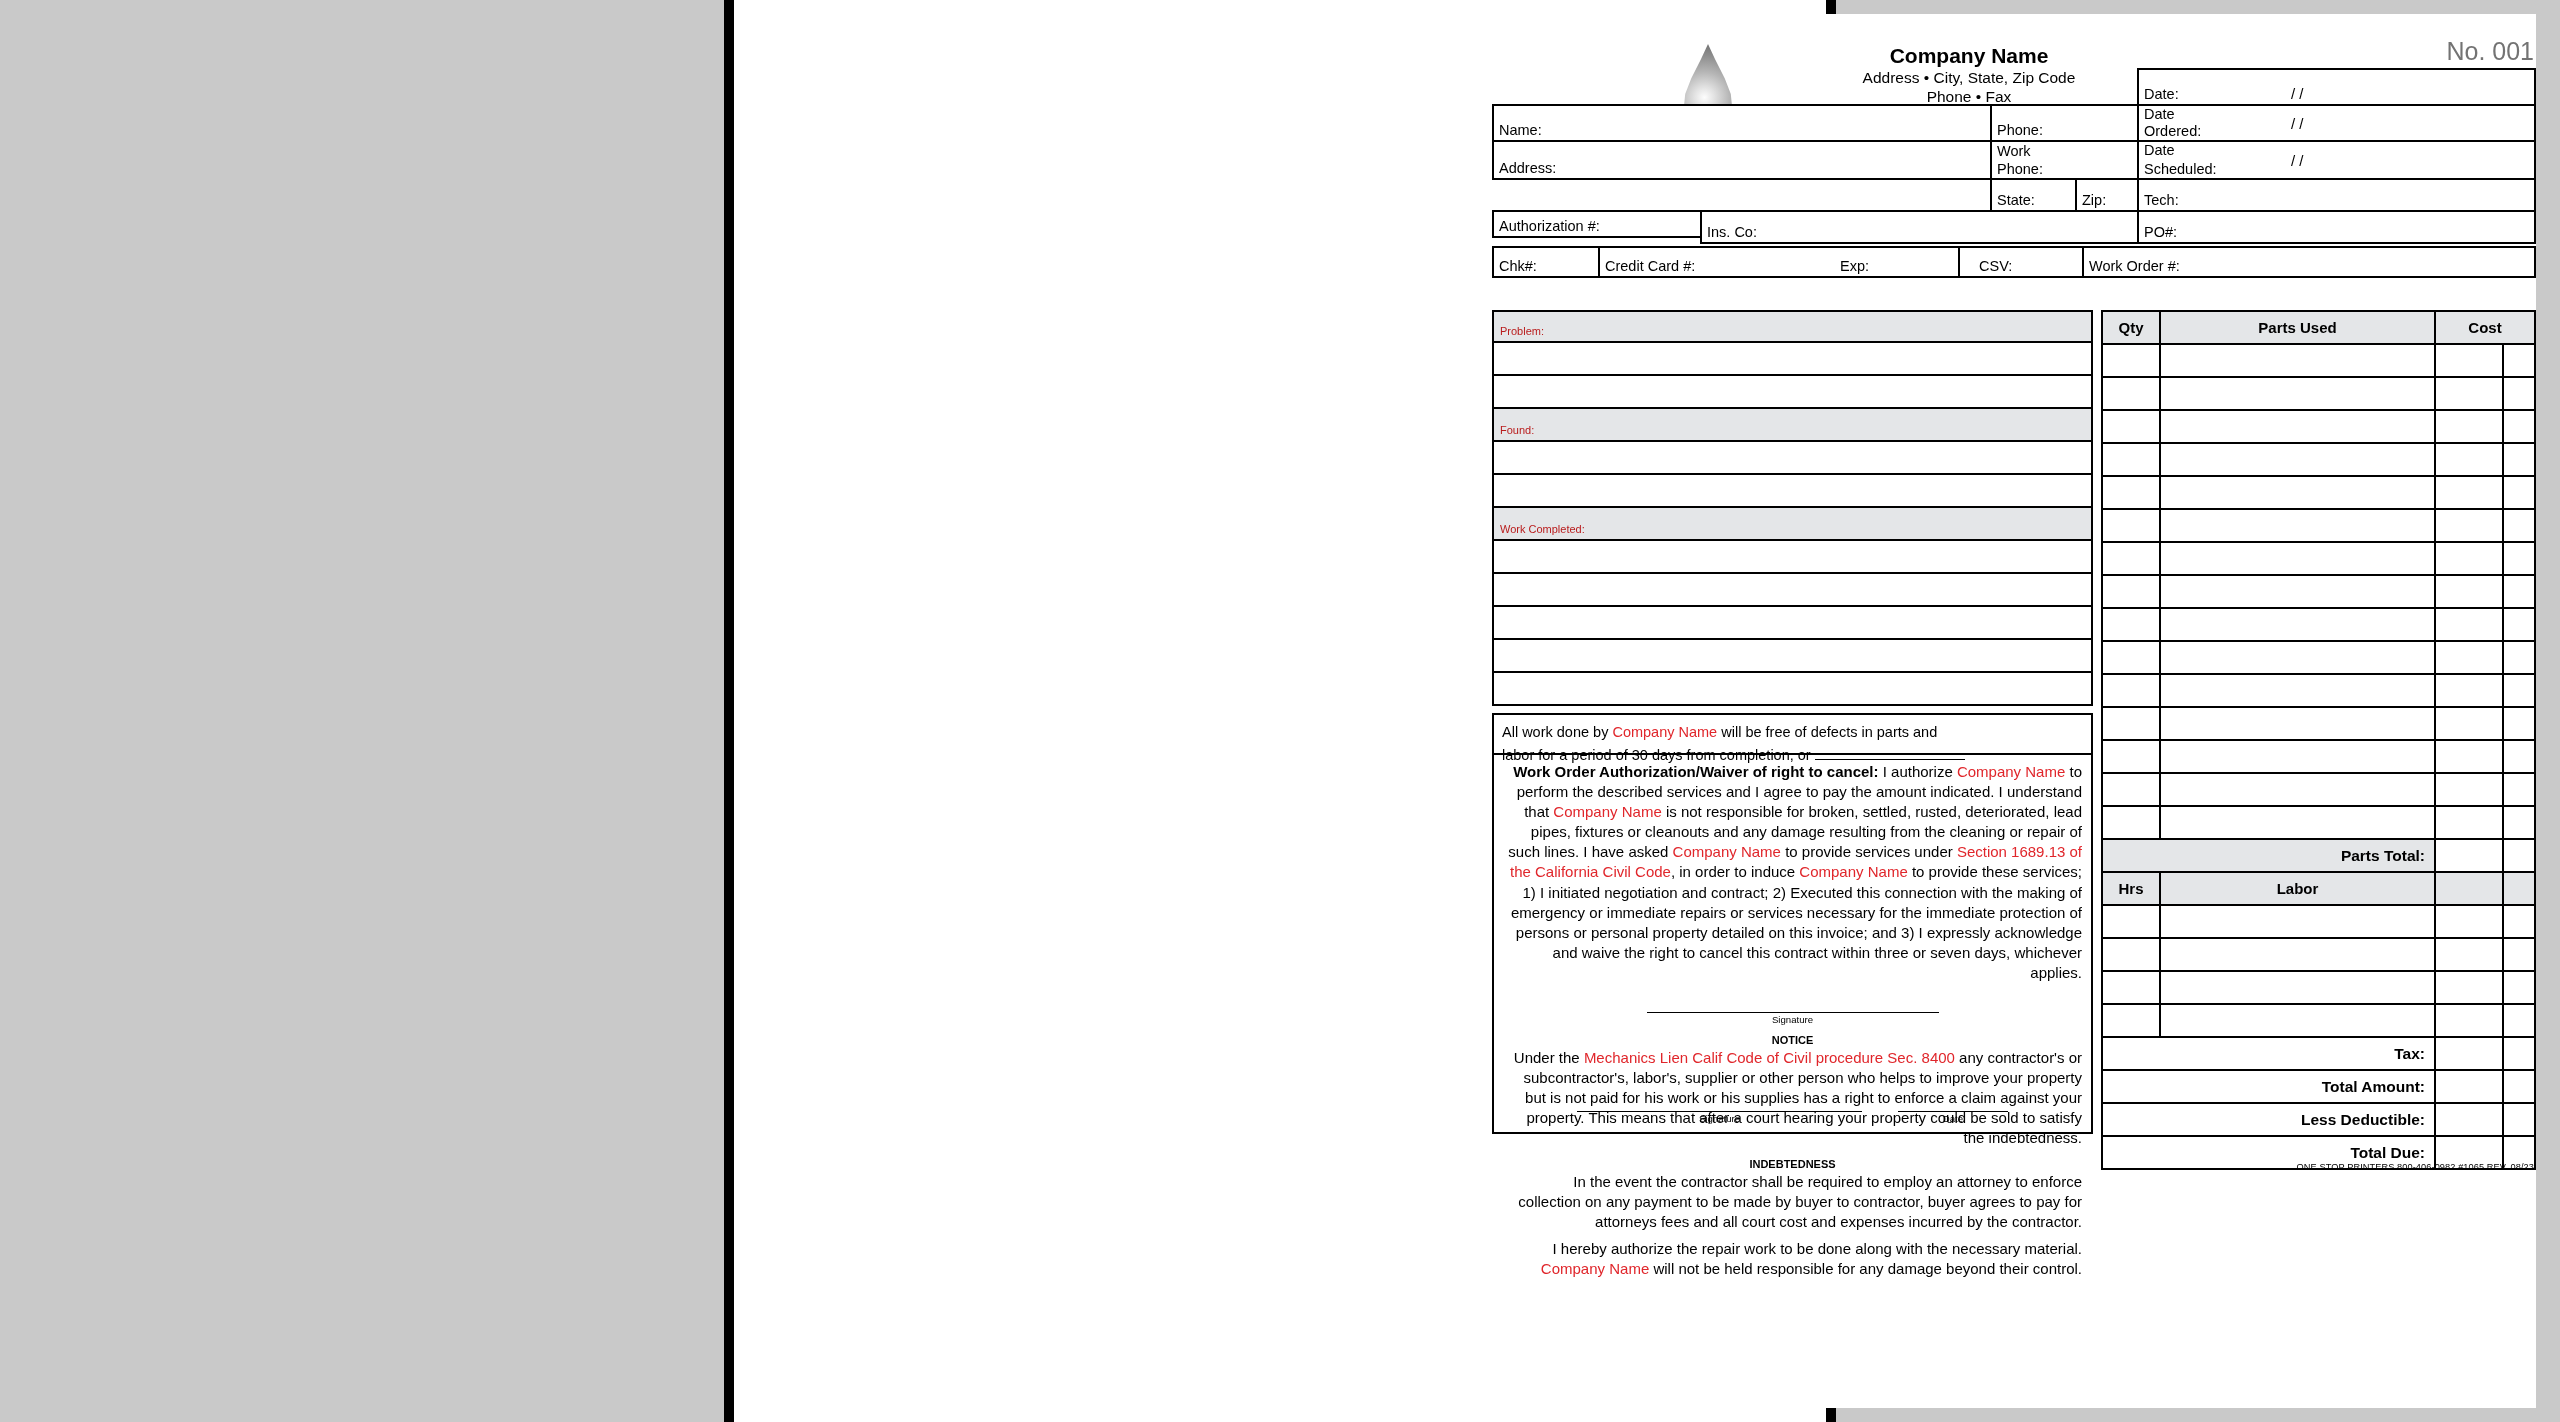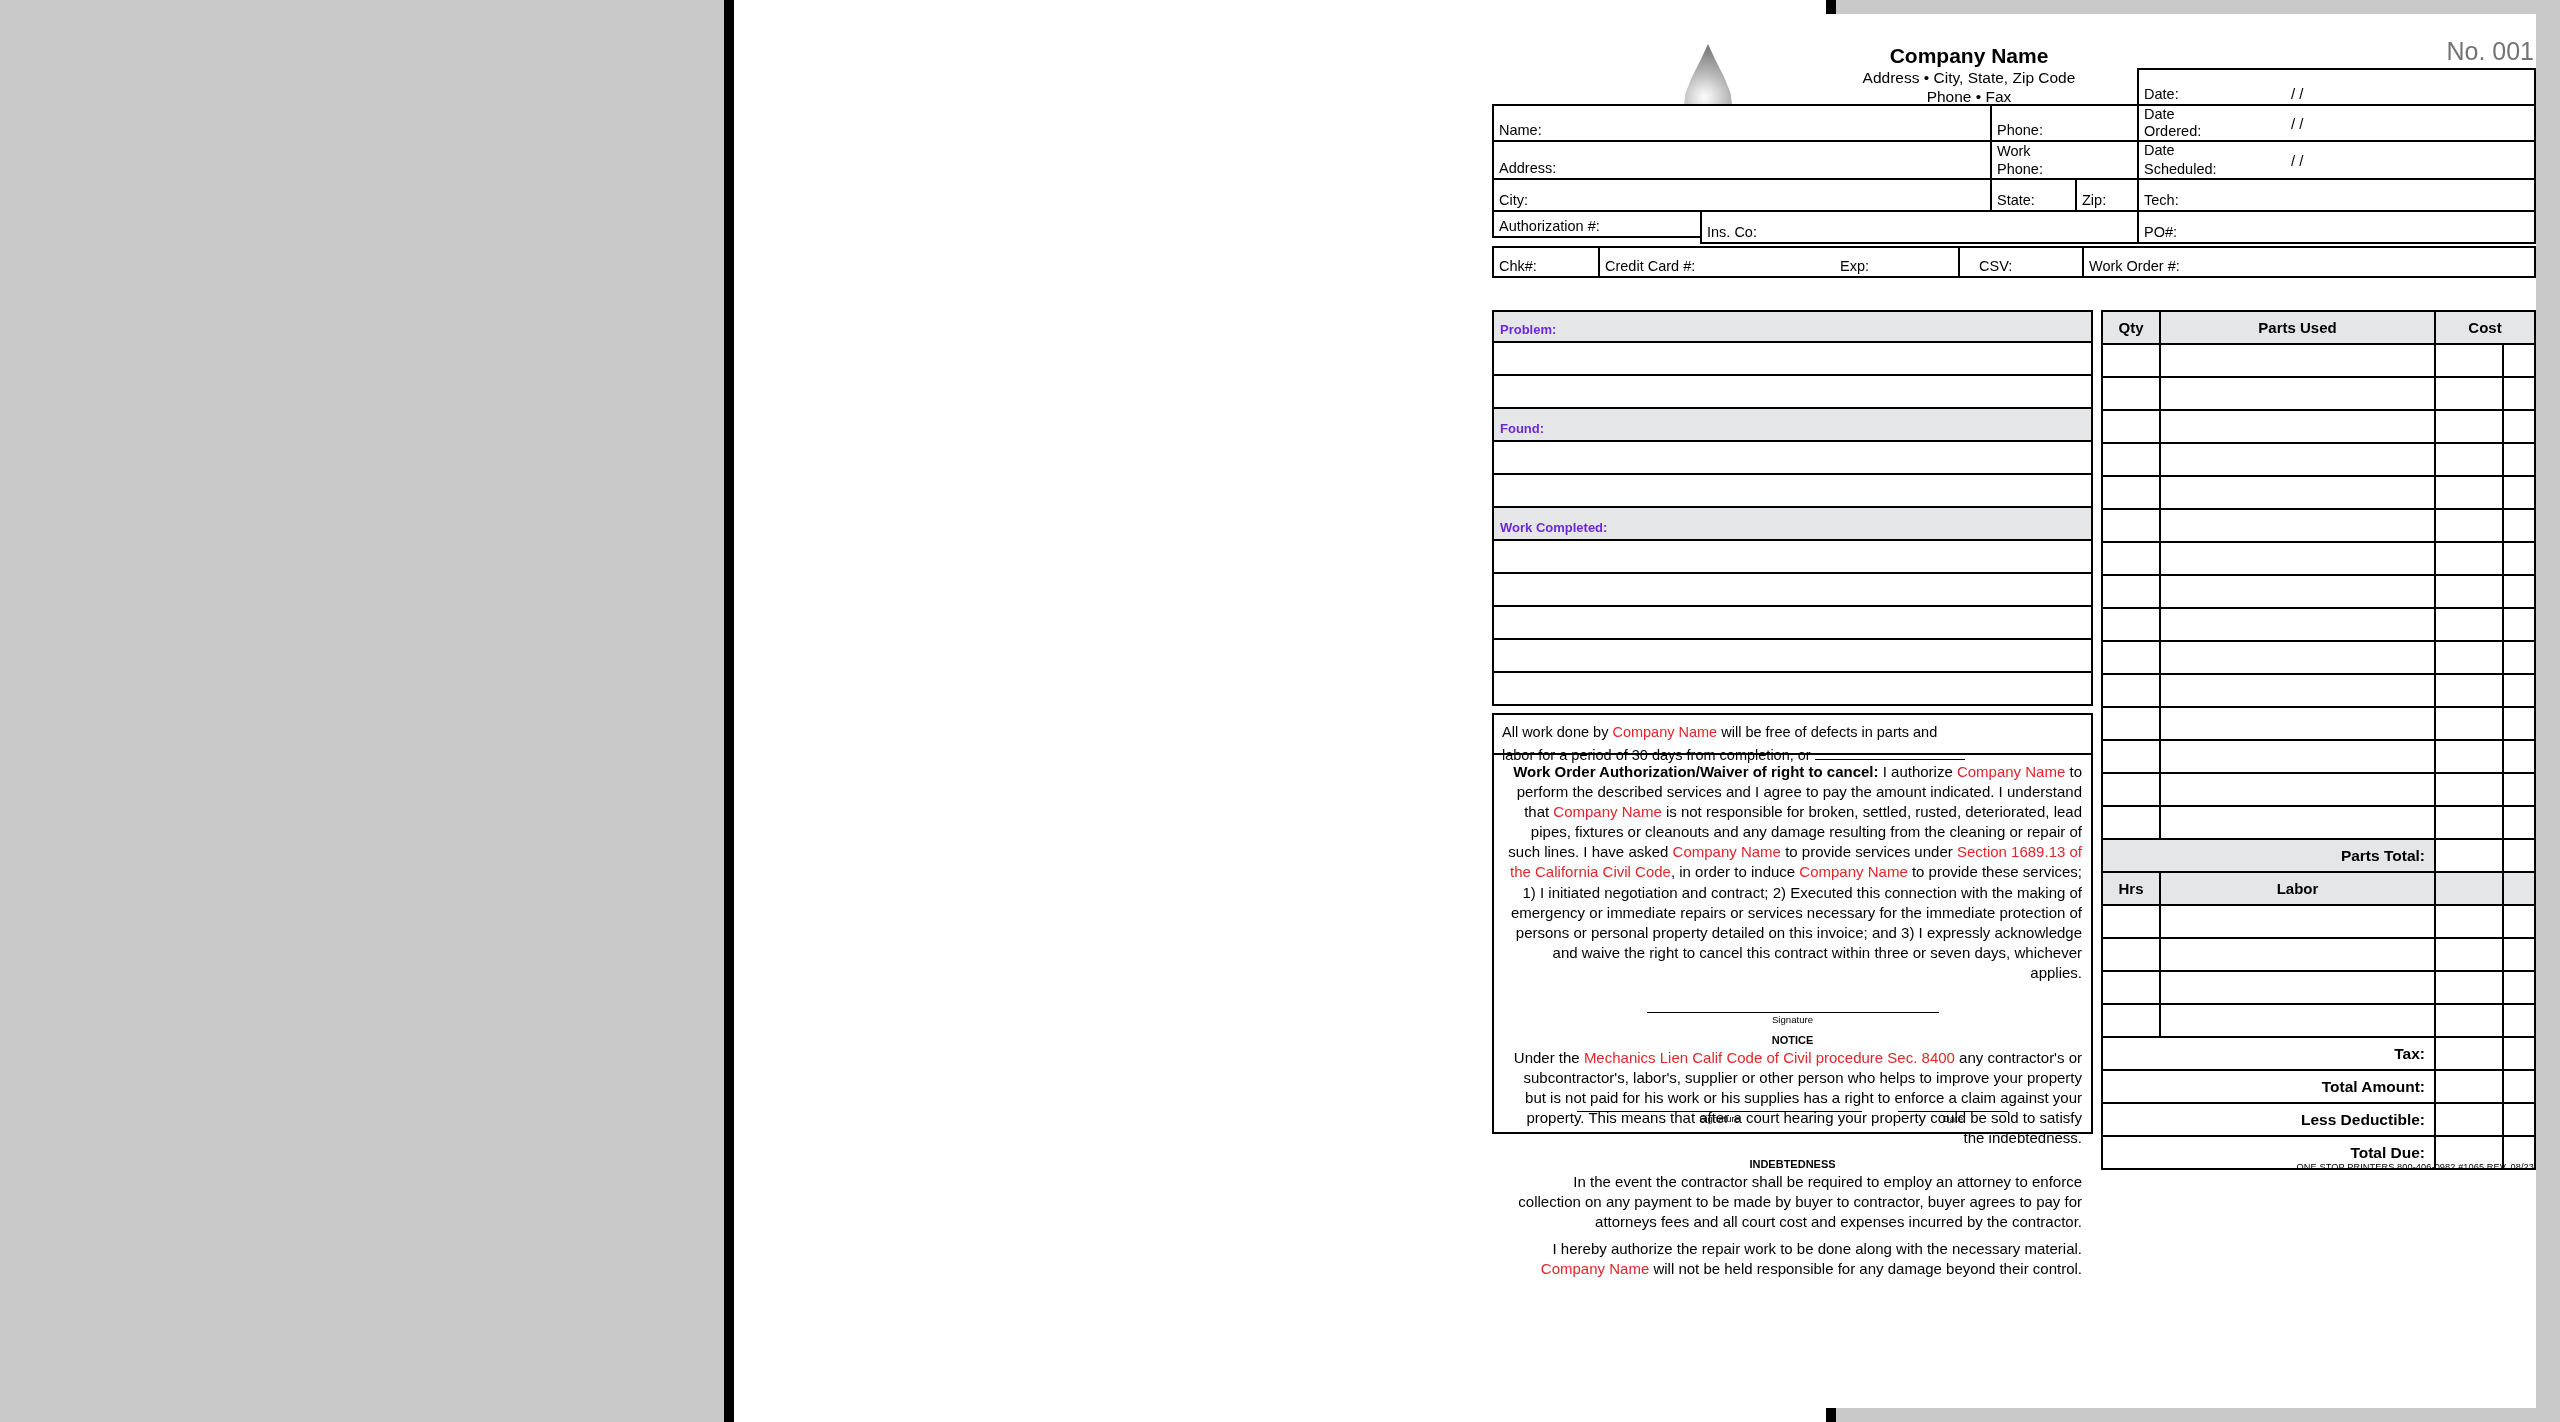--- a/index.html
+++ b/index.html
@@ -53,21 +53,21 @@
 
   
   .main { position:relative; margin-top:6px; height:1010px; }
   .leftcol { position:absolute; left:0; top:0; width:601px; }
   .rightcol { position:absolute; left:609px; top:0; width:435px; }
 
   .sec-head {
     border:2px solid #000; background:#e4e6e8;
     height:33px; position:relative;
   }
-  .sec-head span { position:absolute; left:6px; bottom:4px; font-size:13px; font-weight:bold; color:#6d28d9; }
+  .sec-head span { position:absolute; left:6px; bottom:4px; font-size:11px; font-weight:normal; color:#b91c1c; }
   .blank-row { border:2px solid #000; border-top:0; height:33px; background:#fff; }
 
   .warr {
     border:2px solid #000; margin-top:7px; height:42px; position:relative; padding:6px 8px 0 8px;
   }
   .warr p { margin:0; font-size:14.5px; color:#000; line-height:1.58; }
   .red { color:#e0262b; }
 
   .legal { border:2px solid #000; border-top:0; position:relative; padding:7px 9px 8px 9px; height:379px; }
   .legal p { margin:0 0 0 5px; font-size:15px; color:#000; line-height:1.34; text-align:right; }
@@ -157,23 +157,20 @@
       <span class="t bot">Address:</span>
     </div>
     <div class="cell" style="left:498px; top:-20px; width:149px; height:38px;">
       <span class="t bot">Phone:</span>
     </div>
     <div class="cell" style="left:498px; top:16px; width:149px; height:40px;">
       <span class="t" style="top:2px;">Work</span>
       <span class="t two">Phone:</span>
     </div>
 
-    <div class="cell" style="left:0px; top:54px; width:500px; height:34px;">
-      <span class="t bot">City:</span>
-    </div>
     <div class="cell" style="left:498px; top:54px; width:87px; height:34px;">
       <span class="t bot">State:</span>
     </div>
     <div class="cell" style="left:583px; top:54px; width:64px; height:34px;">
       <span class="t bot">Zip:</span>
     </div>
 
     <div class="cell" style="left:0px; top:86px; width:210px; height:28px;">
       <span class="t bot">Authorization #:</span>
     </div>

